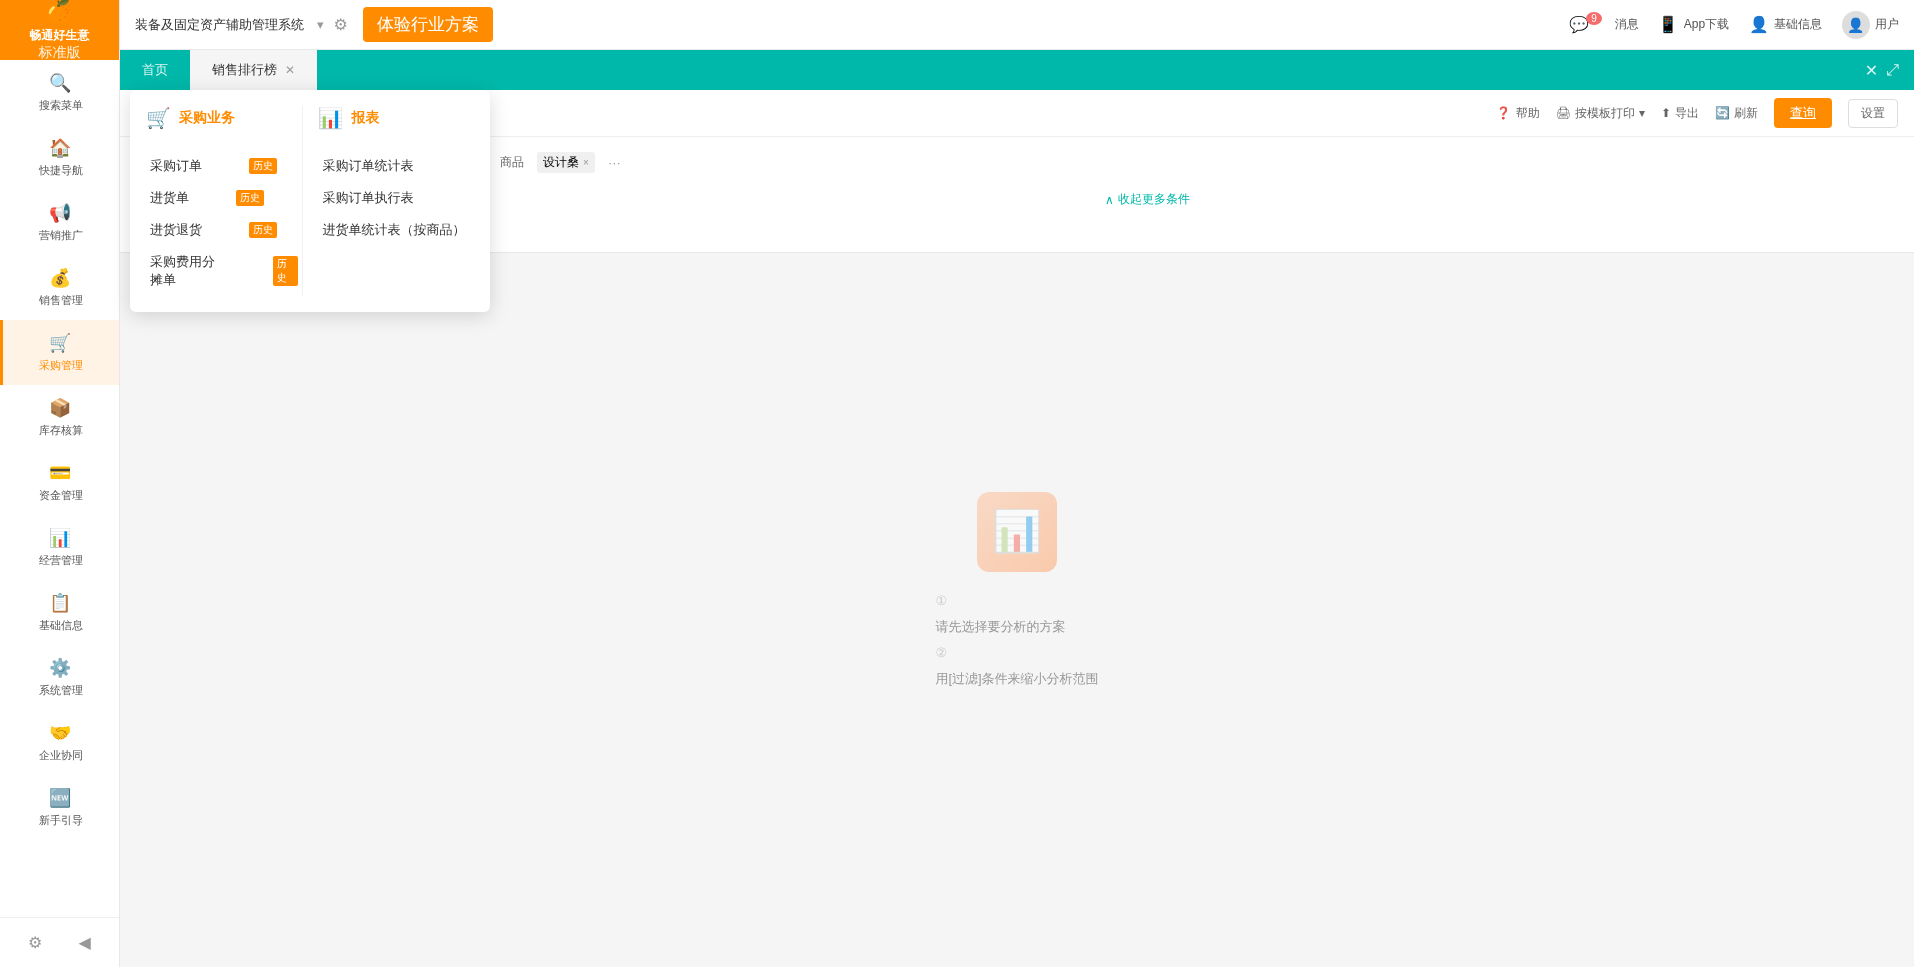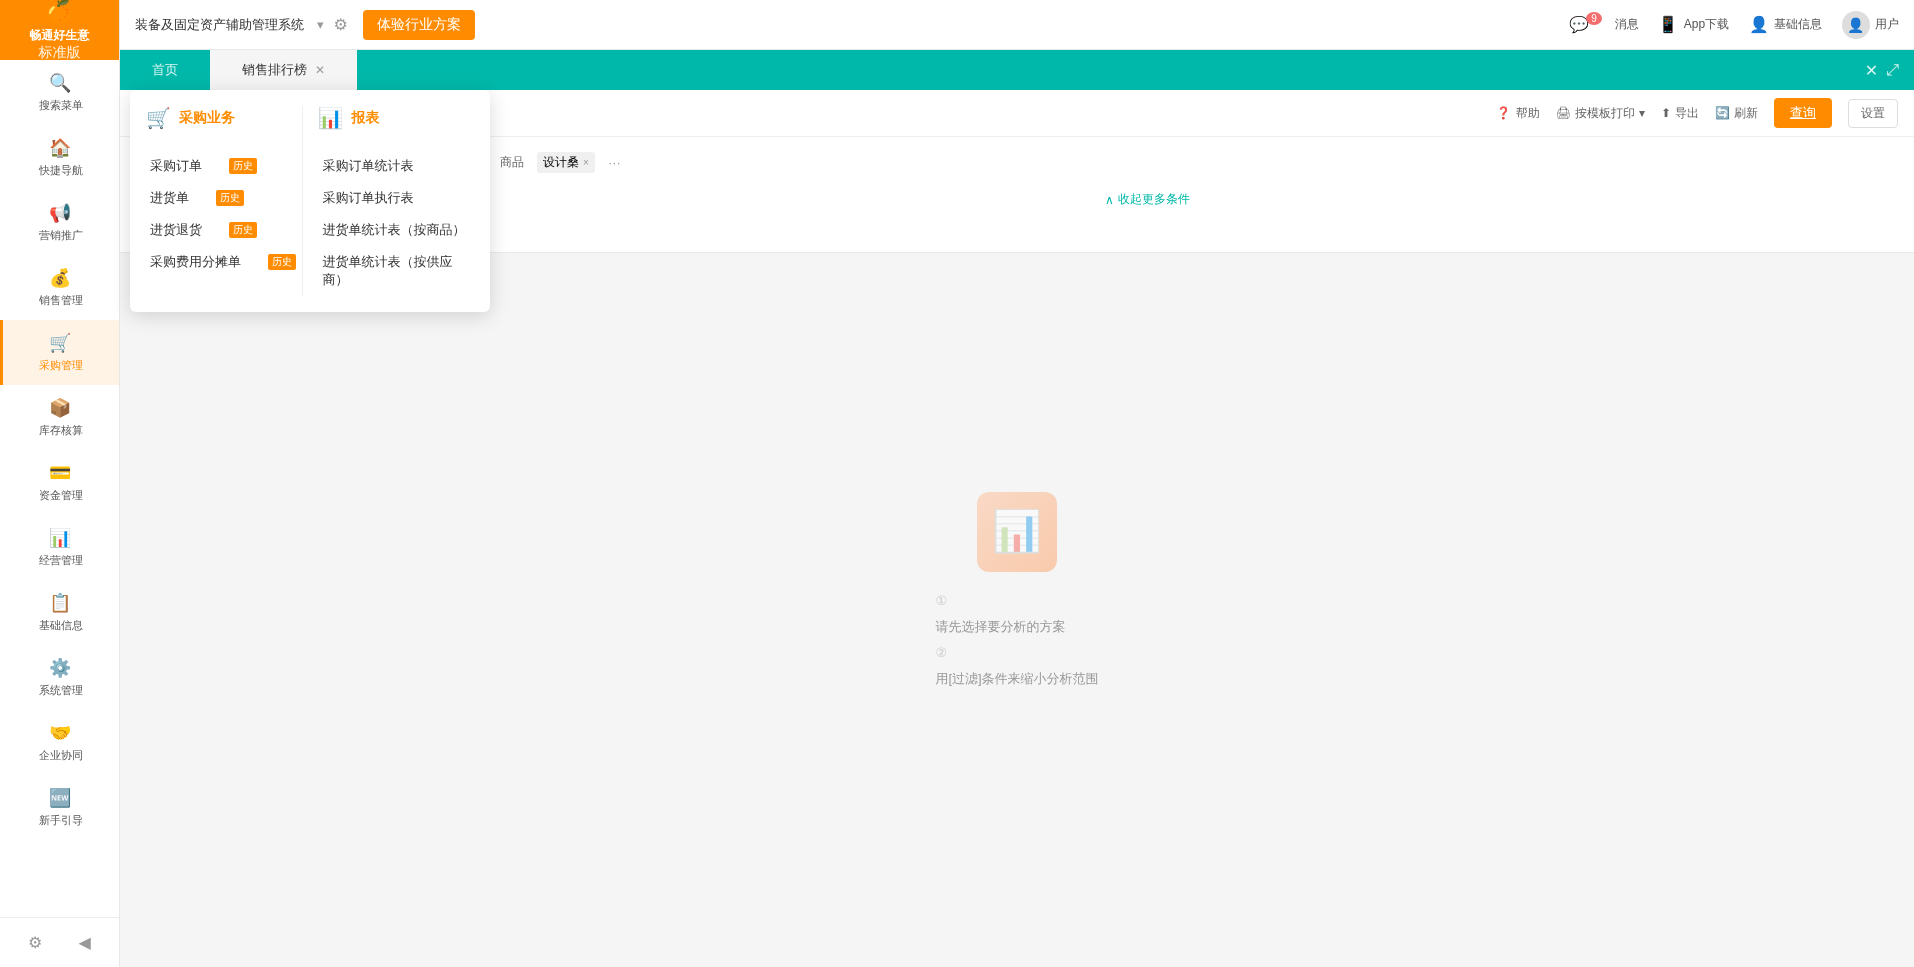--- a/index.html
+++ b/index.html
@@ -36,34 +36,34 @@
     .topbar {
       position: fixed; left: 120px; top: 0; right: 0; height: 50px;
       background: #fff; border-bottom: 1px solid #e8e8e8;
       display: flex; align-items: center; padding: 0 15px; z-index: 99;
     }
     .topbar-title { font-size: 13px; color: #333; margin-right: 13px; }
     .topbar-arrow { color: #999; margin-right: 10px; cursor: pointer; }
     .topbar-gear { color: #999; cursor: pointer; margin-right: 15px; font-size: 16px; }
     .topbar-industry-btn {
       background: #ff8c00; color: white; border: none; padding: 6px 14px;
-      border-radius: 4px; cursor: pointer; font-size: 14px;
+      border-radius: 4px; cursor: pointer; font-size: 17px;
     }
     .topbar-right { margin-left: auto; display: flex; align-items: center; gap: 20px; }
     .topbar-right-item { display: flex; align-items: center; gap: 5px; color: #555; cursor: pointer; font-size: 12px; }
     .topbar-right-item .icon { font-size: 16px; }
     .user-avatar { width: 28px; height: 28px; border-radius: 50%; background: #ddd; display: flex; align-items: center; justify-content: center; color: #999; font-size: 14px; }
 
     
     .tabbar {
       position: fixed; left: 120px; top: 50px; right: 0; height: 40px;
       background: #00b8a9; display: flex; align-items: center; z-index: 98;
     }
     .tab-item {
-      height: 52px; display: flex; align-items: center; padding: 0 32px;
+      height: 52px; display: flex; align-items: center; padding: 0 22px;
       color: rgba(255,255,255,0.85); cursor: pointer; font-size: 13px; position: relative;
     }
     .tab-item.active { background: #f5f5f5; color: #333; }
     .tab-close { margin-left: 8px; color: #999; font-size: 12px; }
     .tab-actions { margin-left: auto; display: flex; align-items: center; gap: 8px; padding-right: 15px; }
     .tab-action-btn { color: rgba(255,255,255,0.85); cursor: pointer; font-size: 16px; }
 
     
     .main {
       position: fixed; left: 120px; top: 90px; right: 0; bottom: 0;
@@ -120,21 +120,21 @@
       z-index: 200; padding: 16px;
     }
     .dropdown-columns { display: flex; gap: 0; }
     .dropdown-col { flex: 1; }
     .dropdown-col-title {
       display: flex; align-items: center; gap: 8px; font-size: 14px; font-weight: bold;
       color: #ff8c00; margin-bottom: 12px; padding-bottom: 8px;
     }
     .dropdown-col:last-child { border-left: 1px solid #f0f0f0; padding-left: 16px; }
     .dropdown-item {
-      display: flex; align-items: center; gap: 4px; padding: 7px 4px;
+      display: flex; align-items: center; gap: 24px; padding: 7px 4px;
       cursor: pointer; color: #333; font-size: 13px; border-radius: 3px;
     }
     .history-badge {
       background: #ff8c00; color: white; font-size: 10px; padding: 1px 4px;
       border-radius: 2px;
       margin-left: 23px;
     }
     .col-icon { font-size: 20px; color: #ff8c00; }
 
     
@@ -373,18 +373,15 @@
       </div>
       <div class="dropdown-item">
         <span>采购订单统计表</span>
       </div>
       <div class="dropdown-item">
         <span>采购订单执行表</span>
       </div>
       <div class="dropdown-item">
         <span>进货单统计表（按商品）</span>
       </div>
-      <div class="dropdown-item">
-        <span>进货单统计表（按供应商）</span>
-      </div>
     </div>
   </div>
 </div>
 
 </body></html>

